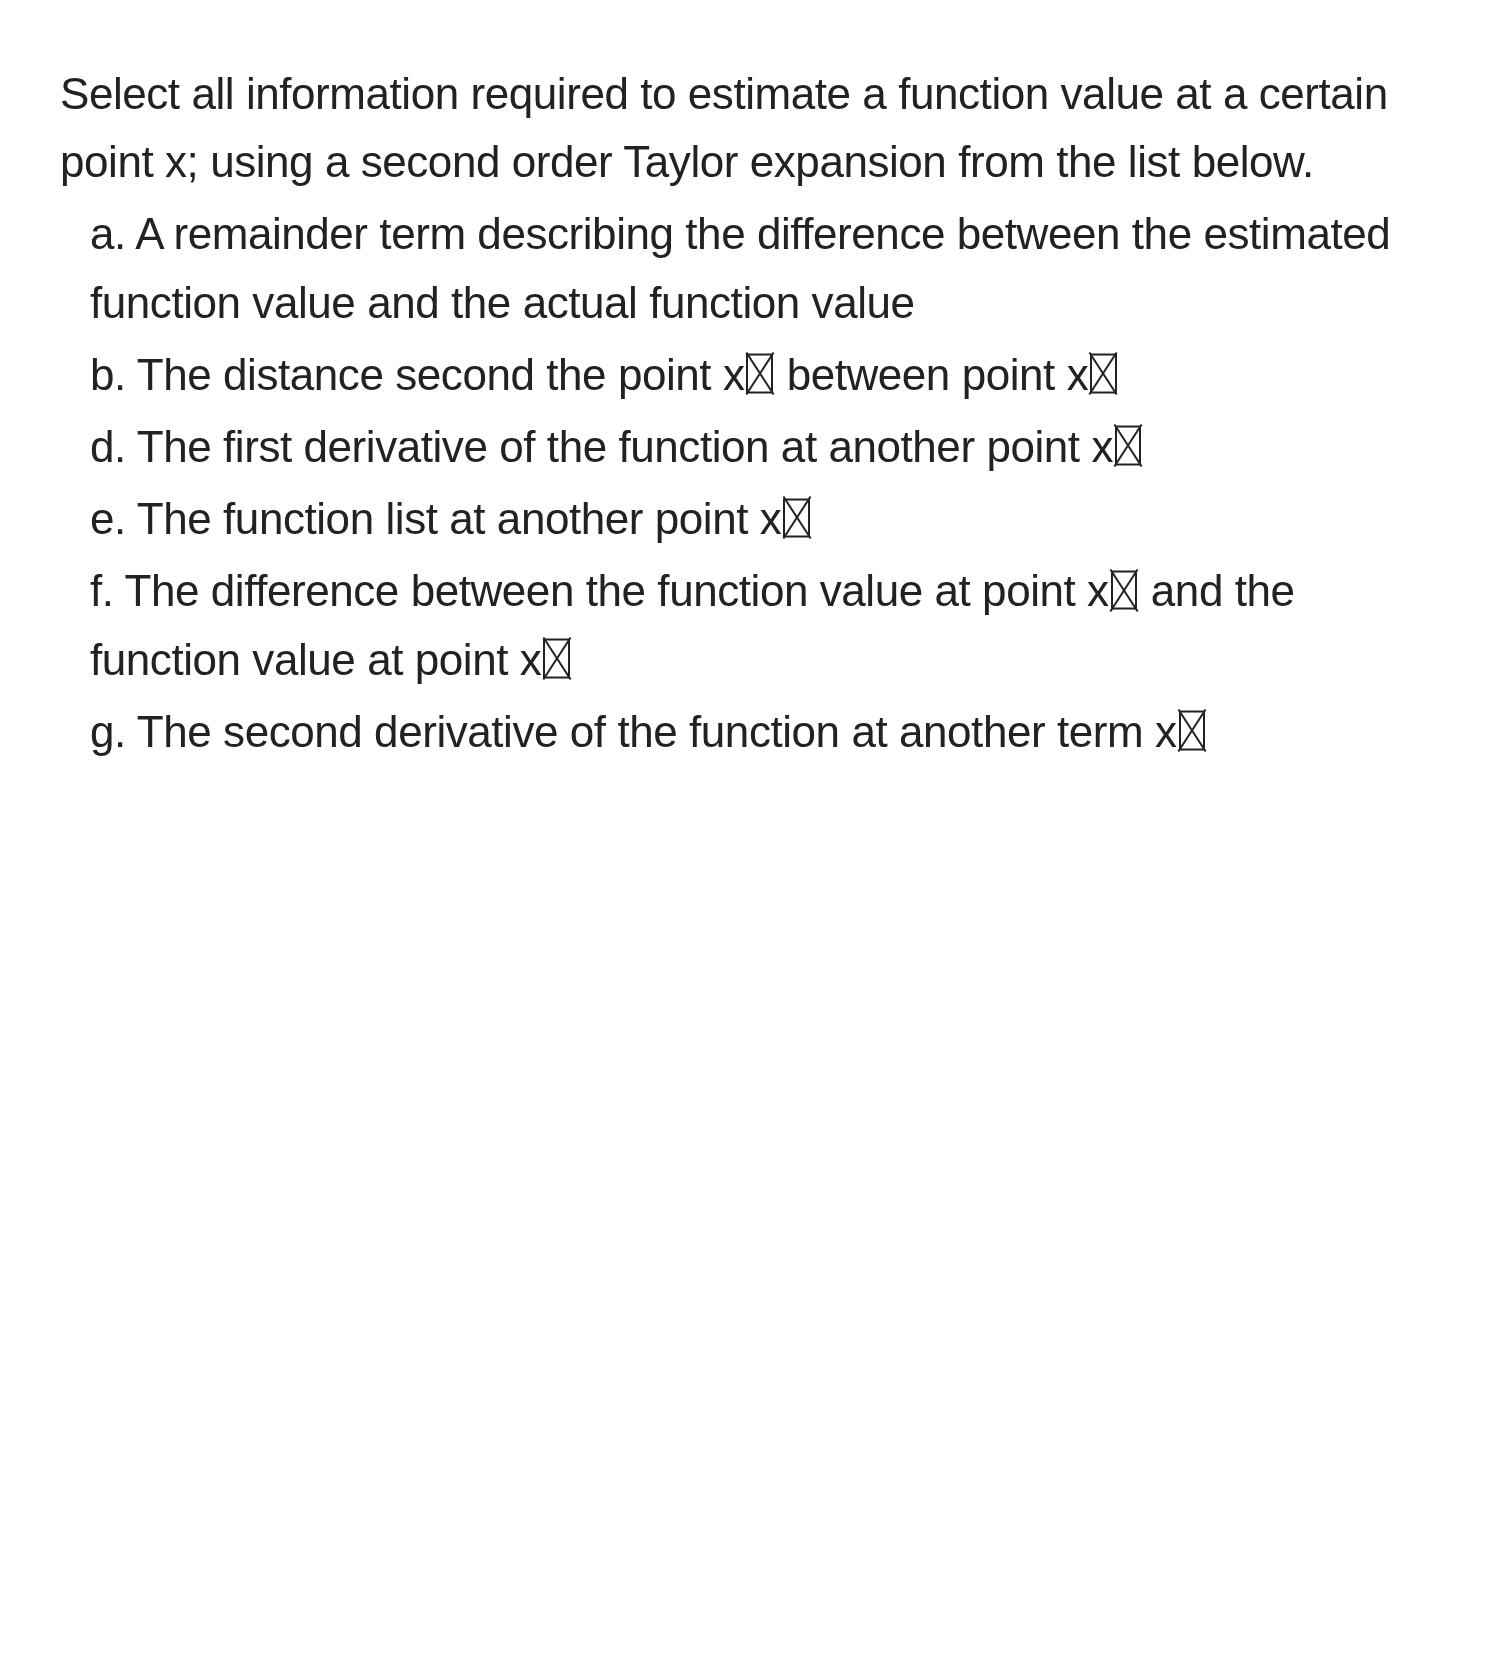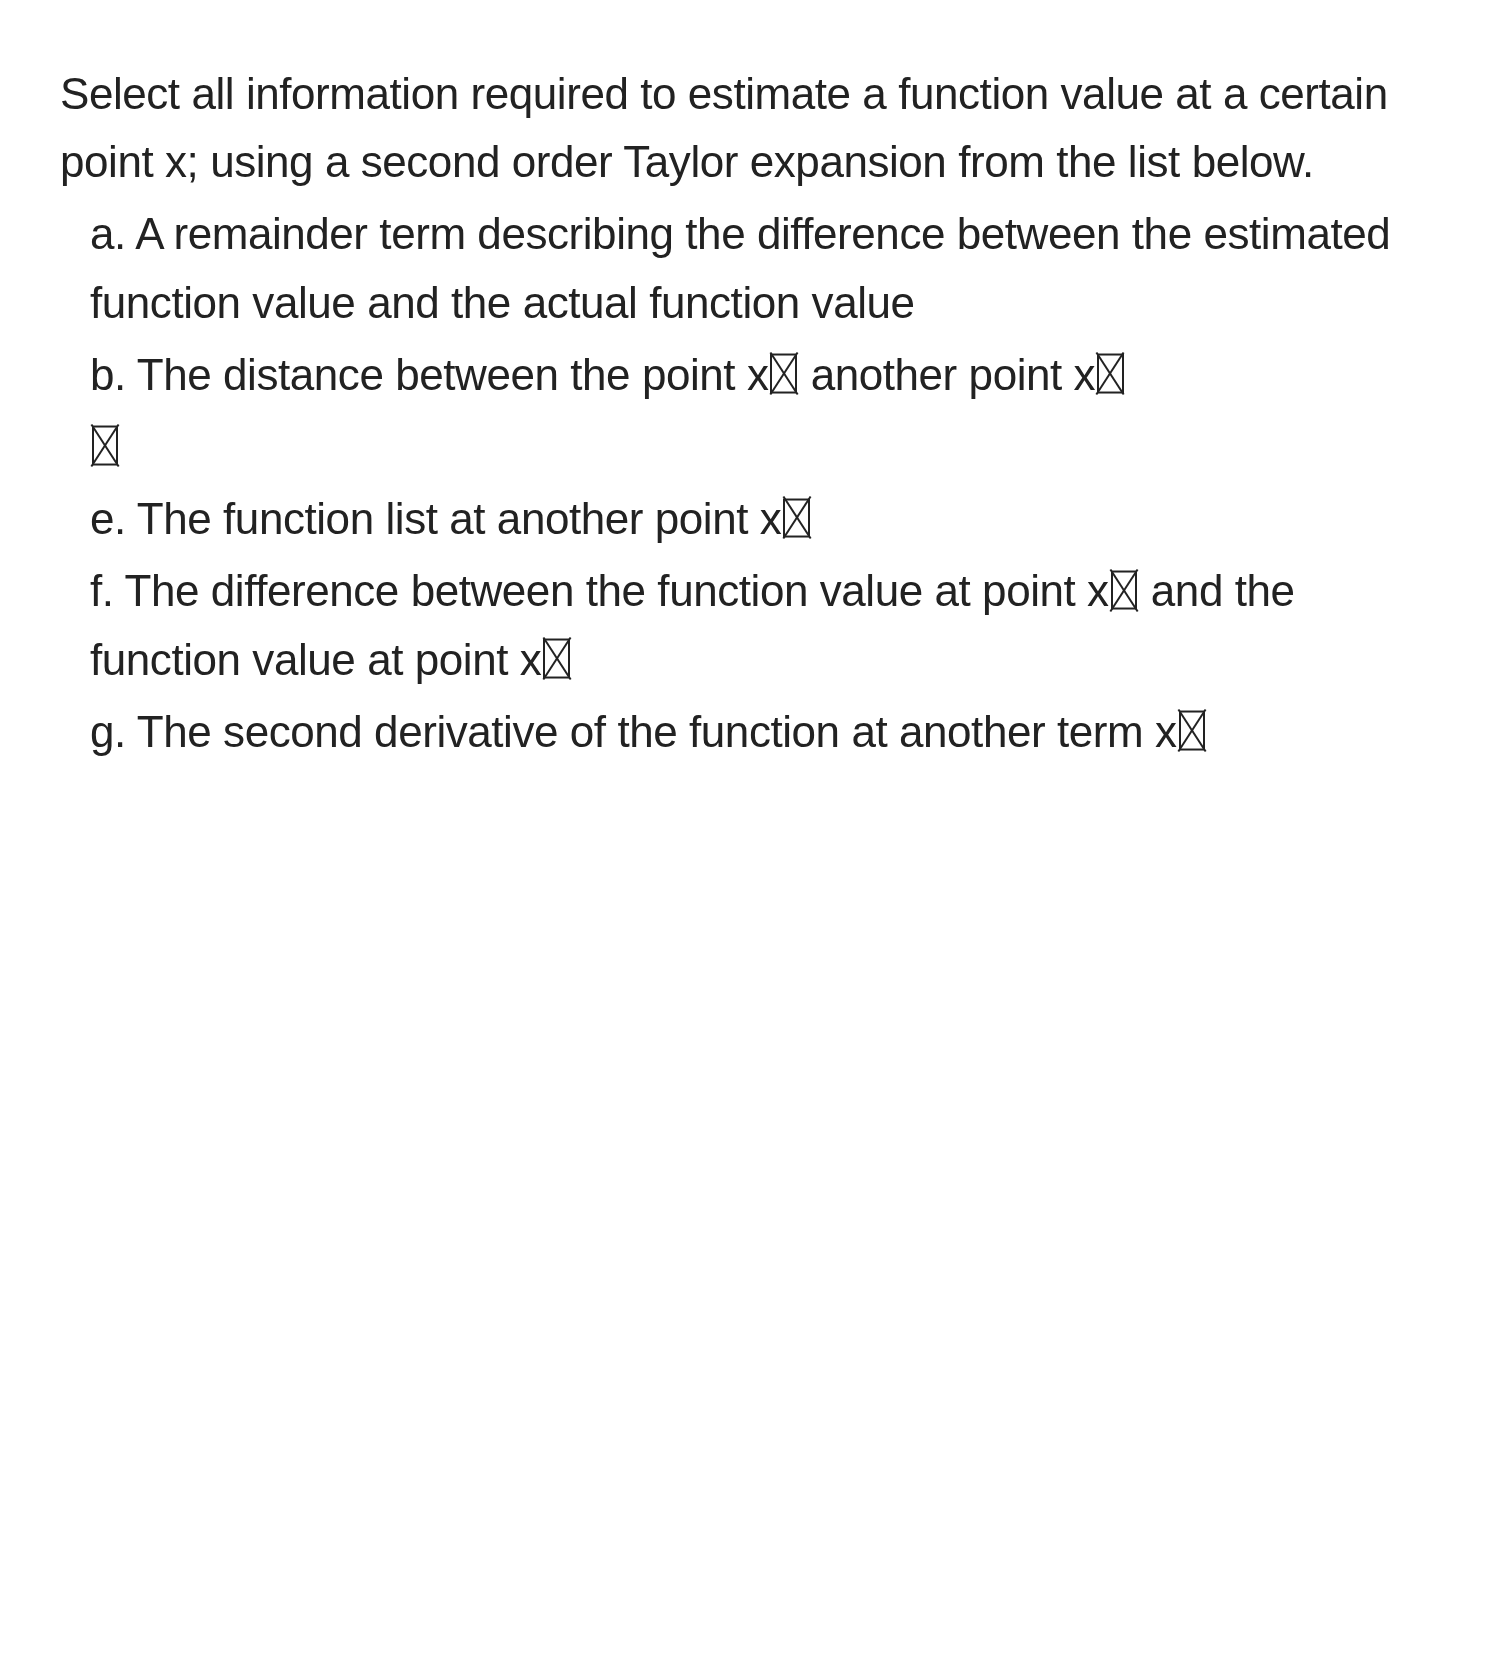--- a/index.html
+++ b/index.html
@@ -62,26 +62,26 @@
 <div class="content">
   <div class="question">
     <span>Select all information required to estimate a function value at a certain point x; using a second order Taylor expansion from the list below.</span>
   </div>
 
   <div class="option">
     <span>a. A remainder term describing the difference between the estimated function value and the actual function value</span>
   </div>
 
   <div class="option">
-    <span>b. The distance between the point x</span><span class="missing-glyph"></span><span> another point x</span><span class="missing-glyph"></span>
+    <span>b. The distance second the point x</span><span class="missing-glyph"></span><span> between point x</span><span class="missing-glyph"></span>
   </div>
 
 
   <div class="option">
-    <span class="missing-glyph"></span>
+    <span>d. The first derivative of the function at another point x</span><span class="missing-glyph"></span>
   </div>
 
   <div class="option">
     <span>e. The function list at another point x</span><span class="missing-glyph"></span>
   </div>
 
   <div class="option">
     <span>f. The difference between the function value at point x</span><span class="missing-glyph"></span><span> and the function value at point x</span><span class="missing-glyph"></span>
   </div>
 

